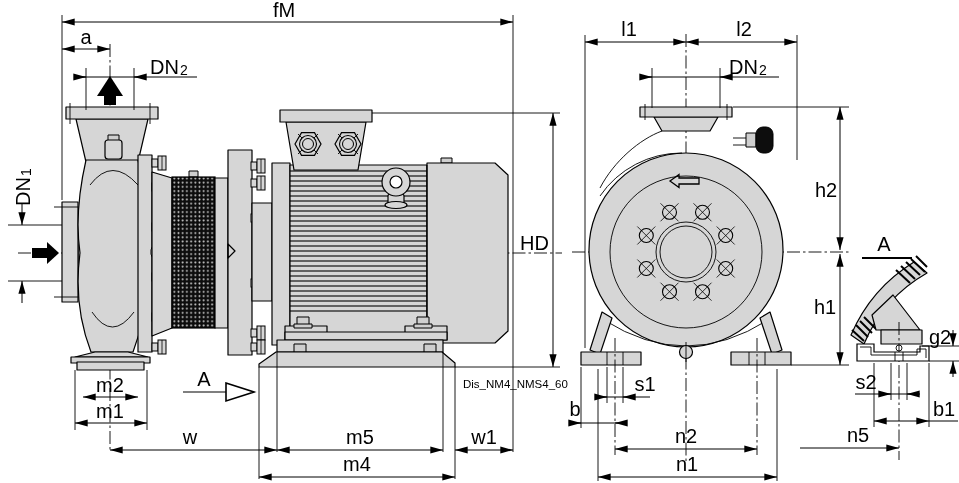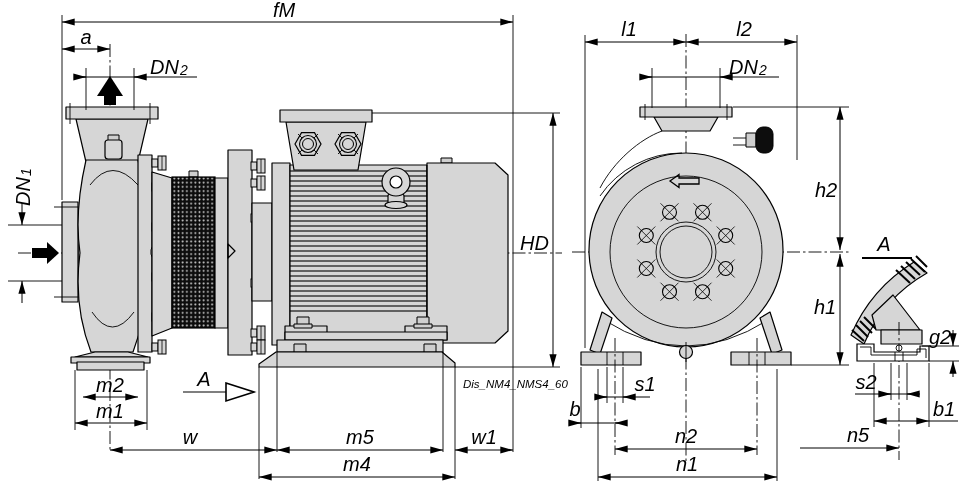--- a/index.html
+++ b/index.html
@@ -1,16 +1,16 @@
 <!DOCTYPE html>
 <html><head>
 <meta charset="utf-8">
 <style>
   html,body{margin:0;padding:0;background:#fff;}
-  #stage{position:relative;width:959px;height:483px;background:#fff;overflow:hidden;font-style:italic;}
+  #stage{position:relative;width:959px;height:483px;background:#fff;overflow:hidden;}
   svg{display:block;}
   .part{fill:#d6d6d6;stroke:#000;stroke-width:1.2;stroke-linejoin:round;}
   .part2{fill:#cfcfcf;stroke:#000;stroke-width:1;stroke-linejoin:round;}
   .white{fill:#fff;stroke:#000;stroke-width:1.2;}
   .ln{stroke:#000;stroke-width:1.2;fill:none;stroke-linejoin:round;}
   .thin{stroke:#000;stroke-width:0.9;fill:none;}
   .dim{stroke:#000;stroke-width:1;fill:none;}
   .ext{stroke:#000;stroke-width:0.9;fill:none;}
   .cl{stroke:#000;stroke-width:0.9;stroke-dasharray:13 3 2.5 3;fill:none;}
   .hatch{stroke:#000;stroke-width:2;fill:none;}

